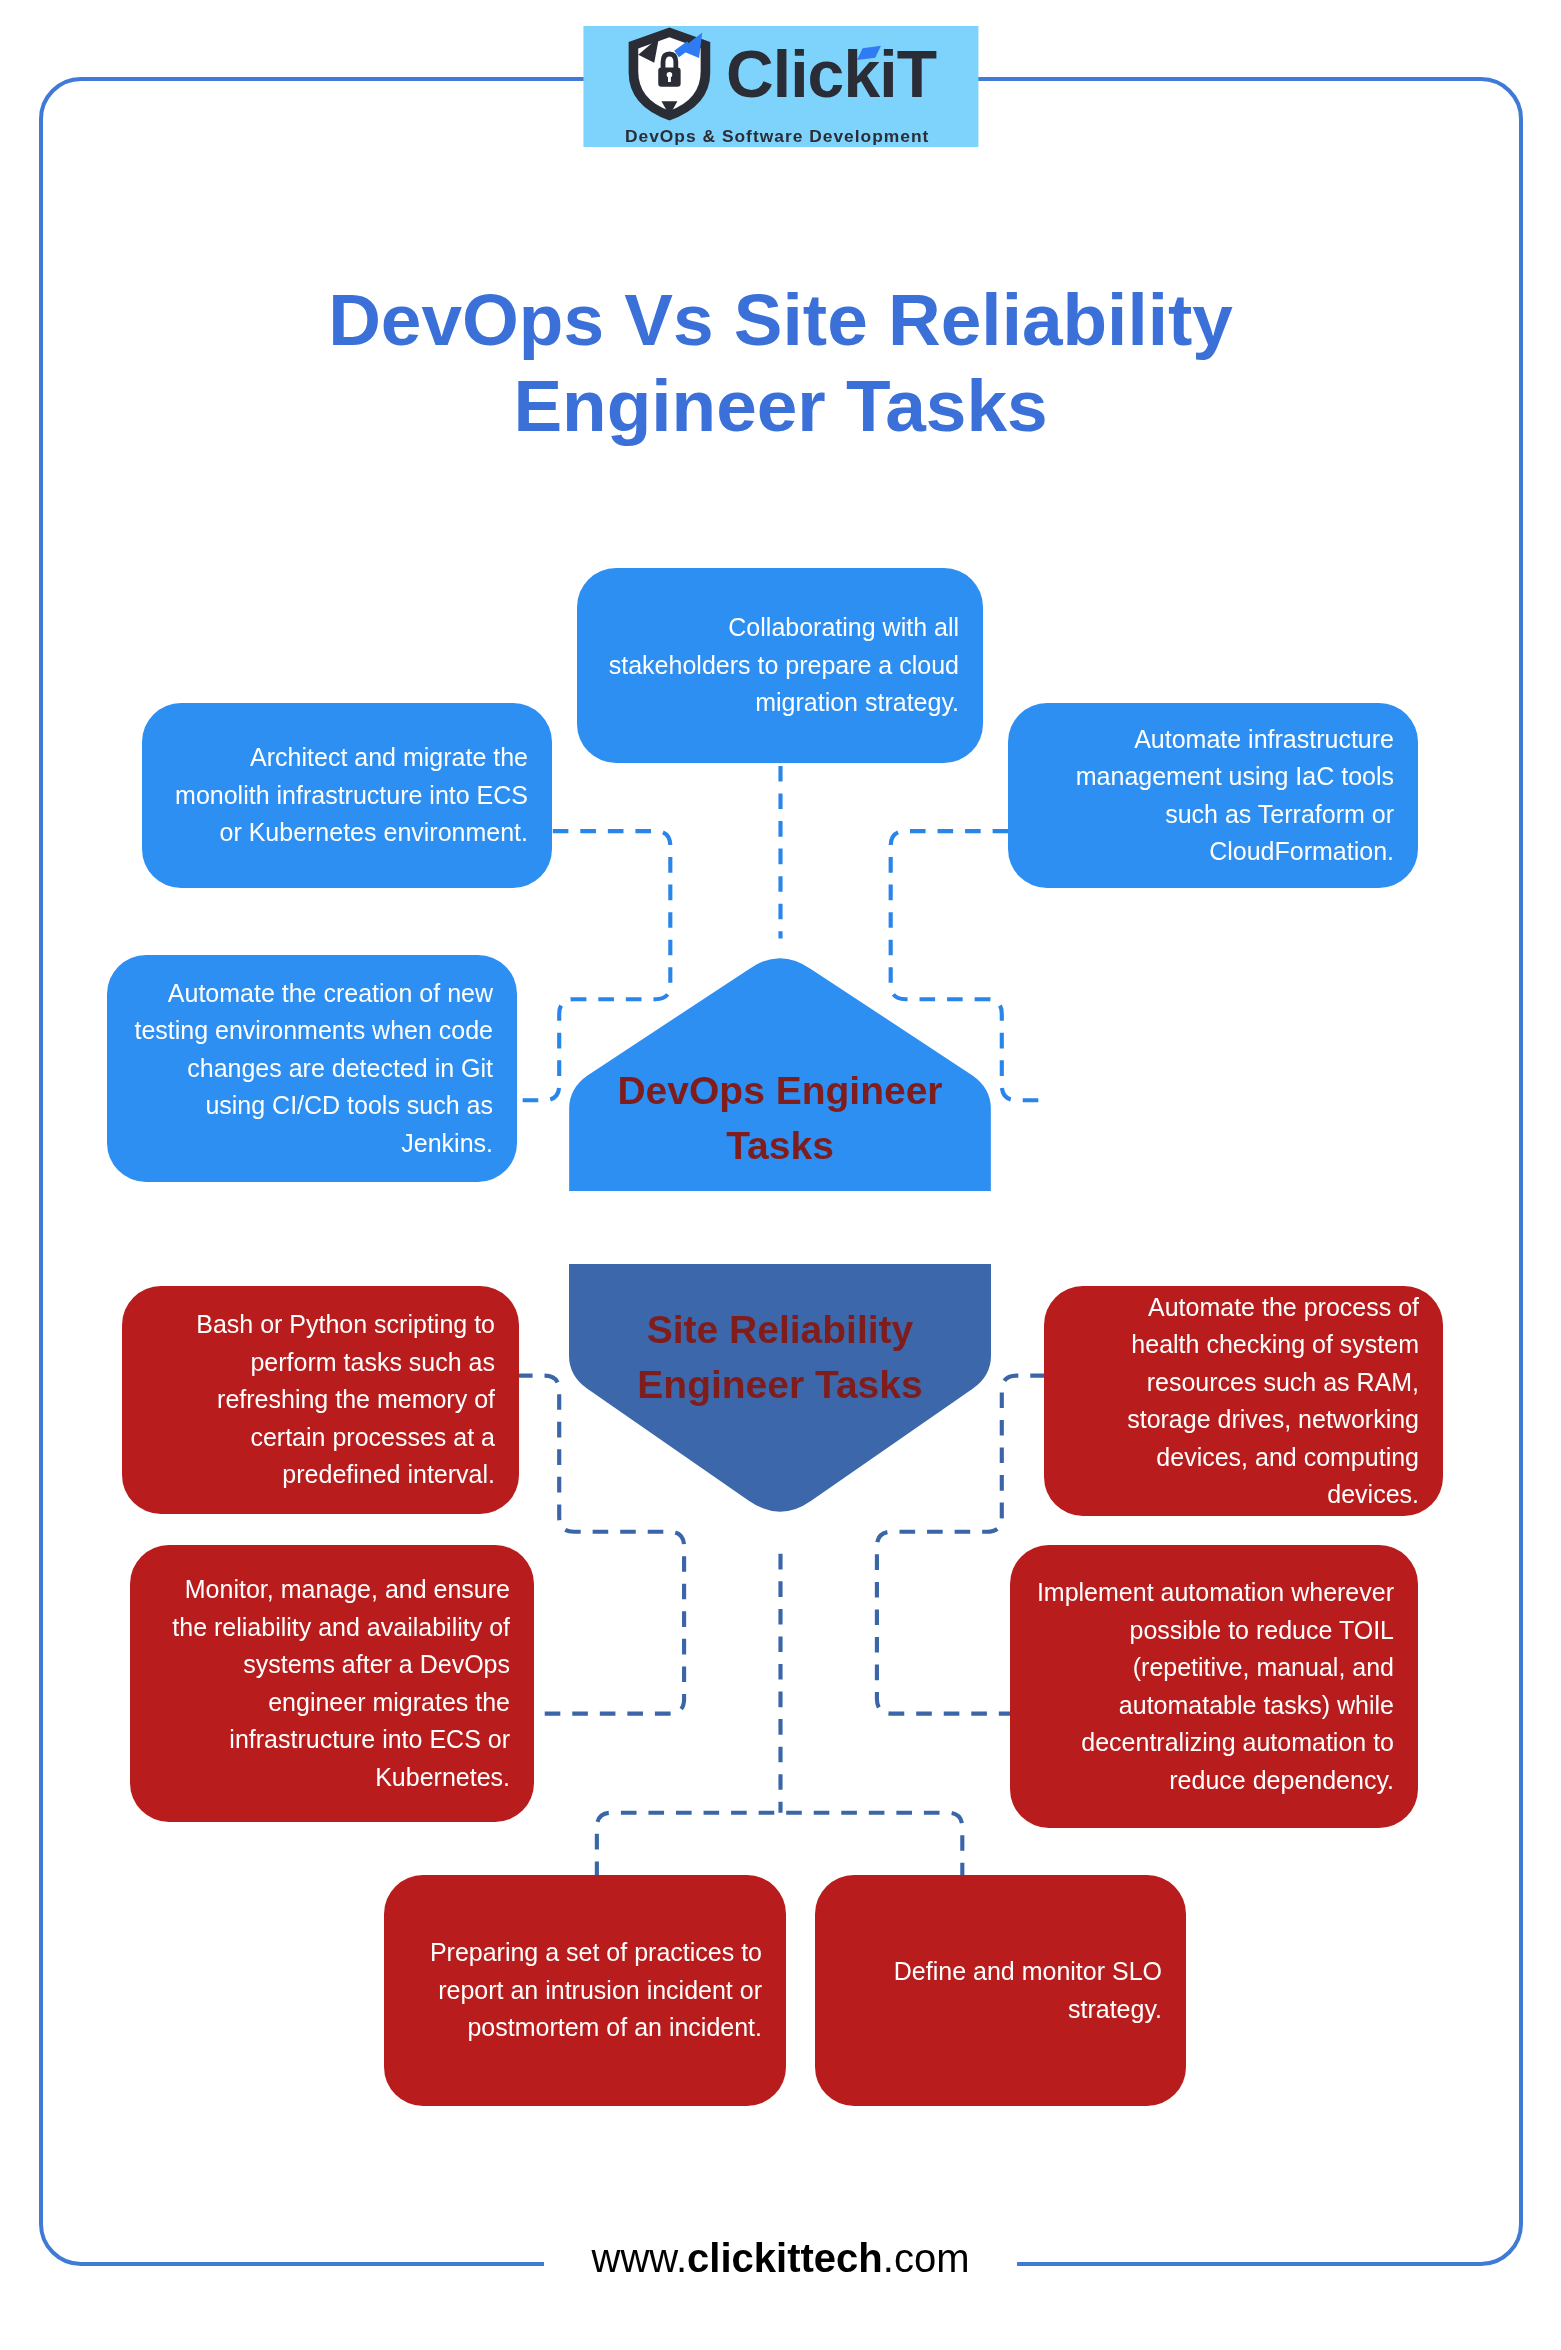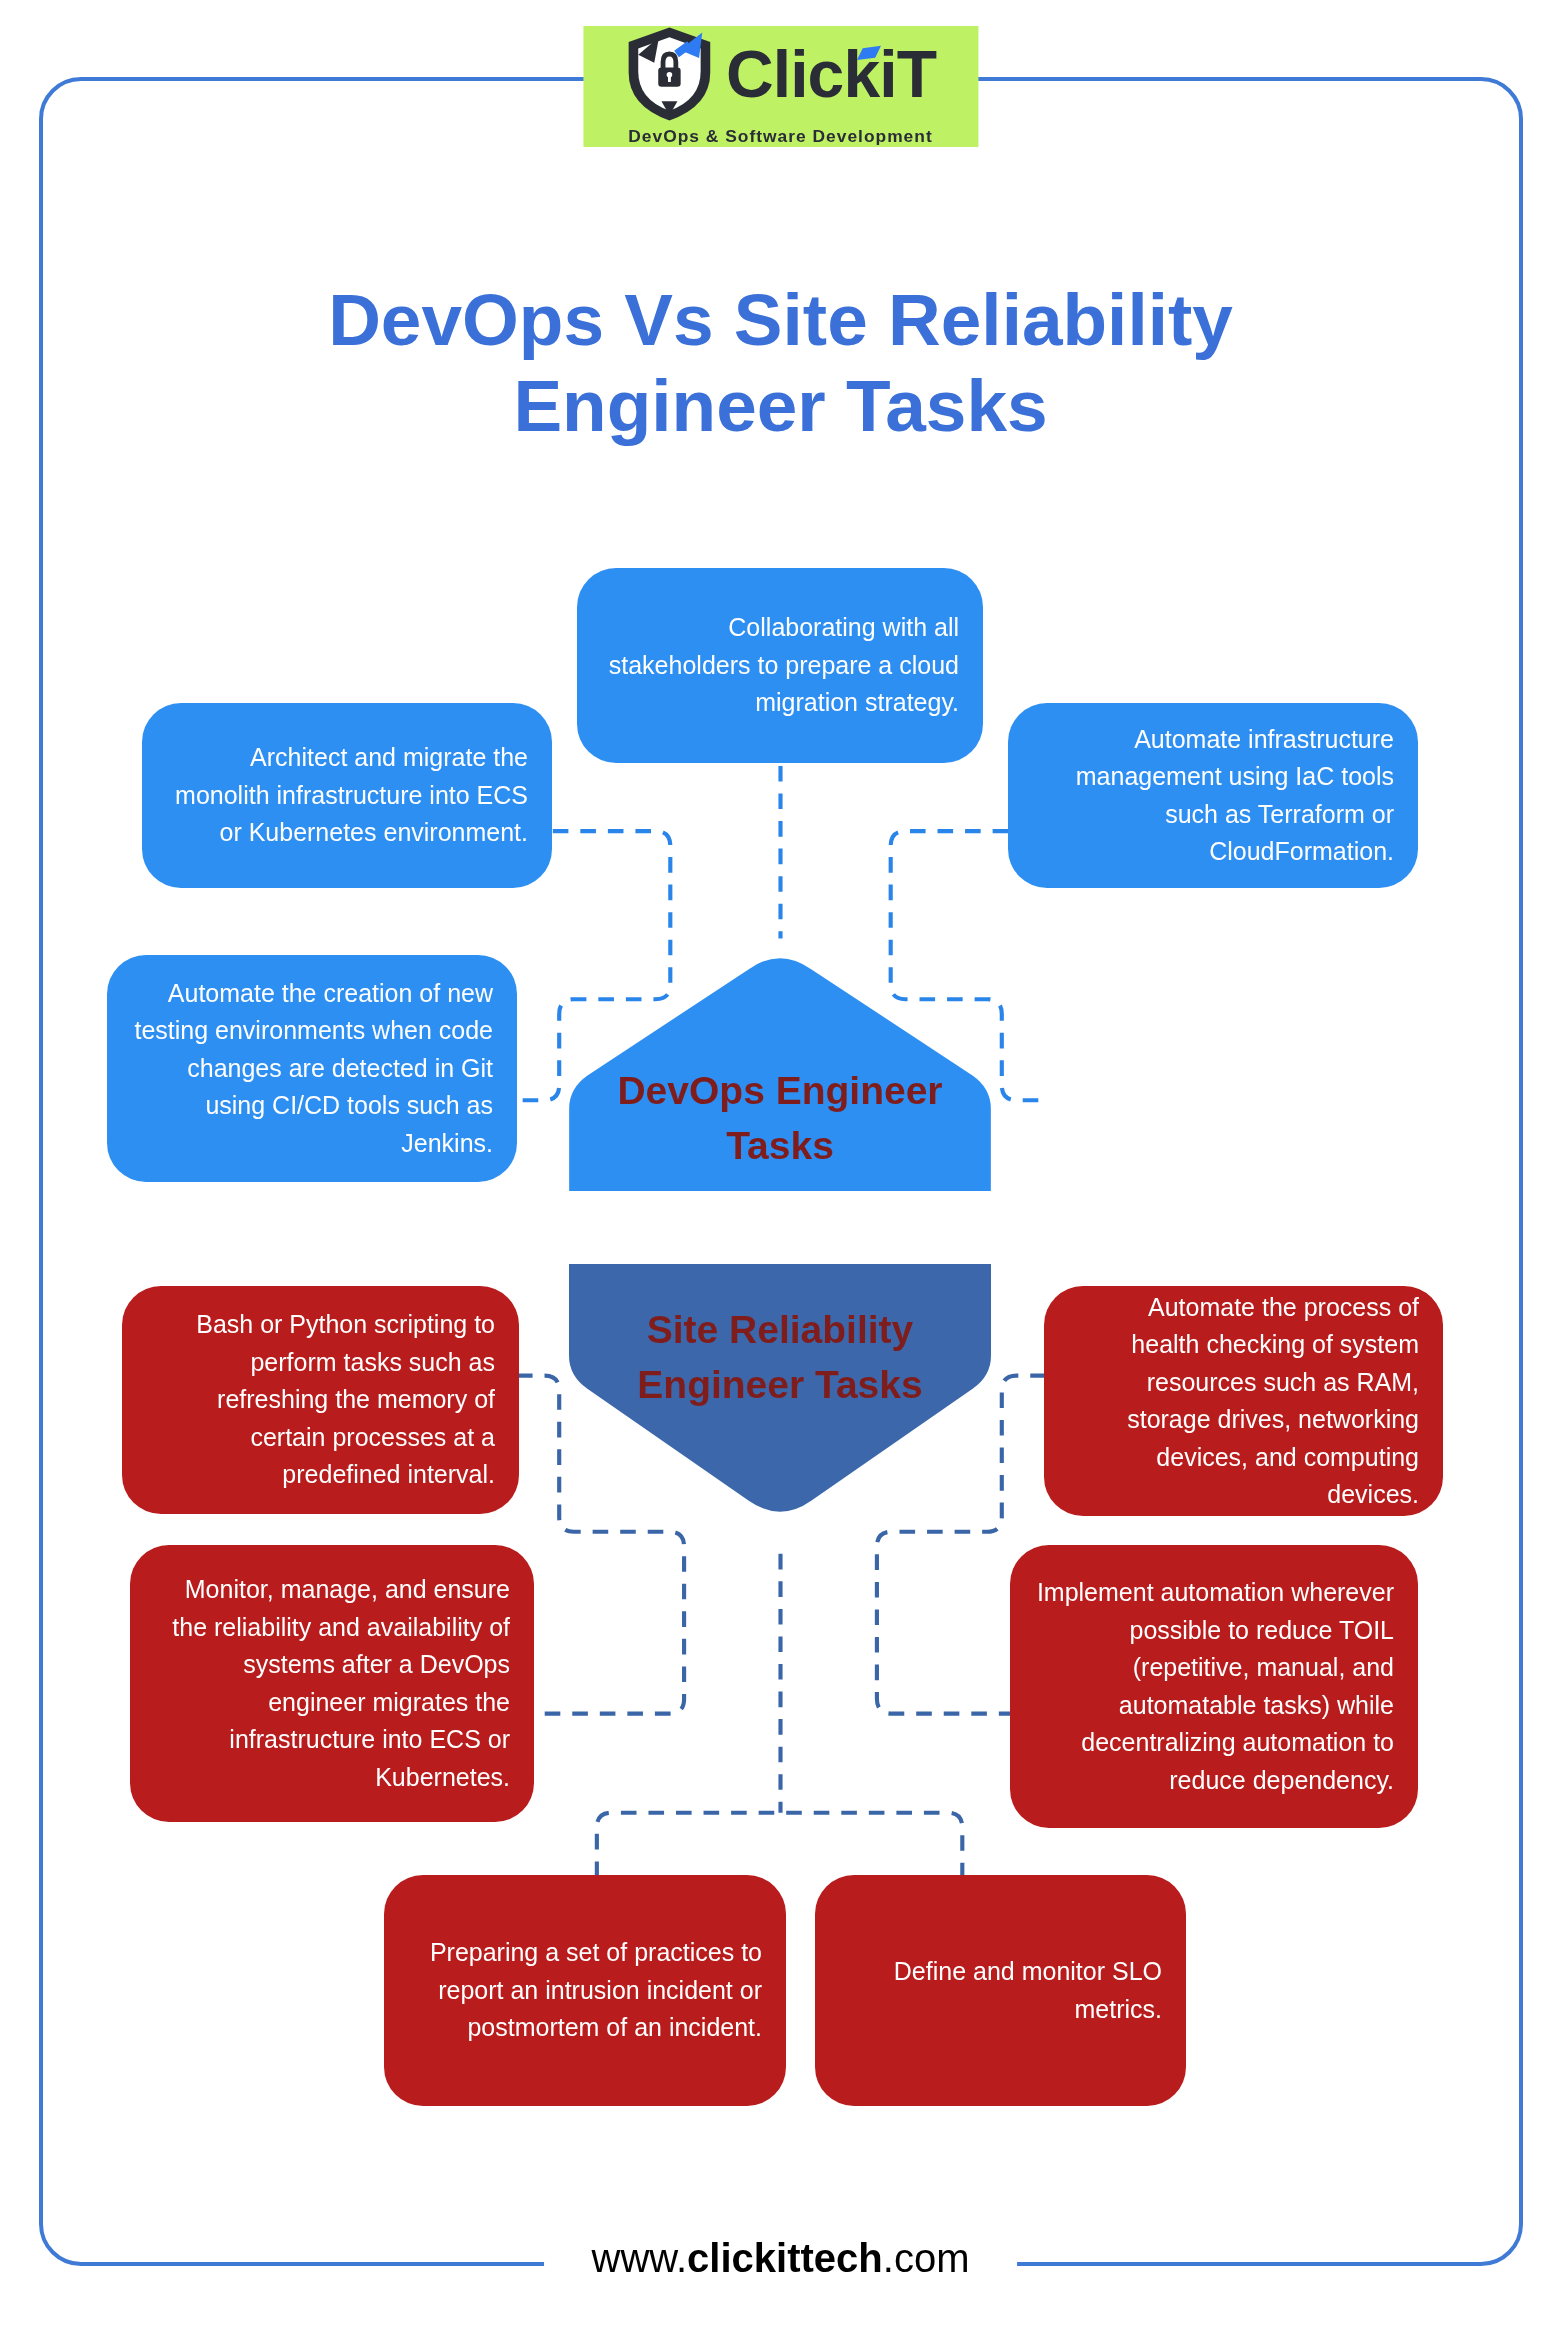--- a/index.html
+++ b/index.html
@@ -5,21 +5,21 @@
   html,body{margin:0;padding:0;background:#ffffff;}
   body{font-family:"Liberation Sans", sans-serif;}
   .canvas{position:relative;width:1561px;height:2351px;background:#ffffff;overflow:hidden;}
 
   
   .frame{position:absolute;left:39px;top:77px;width:1484px;height:2189px;
          border:4.6px solid #3e7ad6;border-radius:42px;box-sizing:border-box;z-index:0;}
 
   
   .logo-wrap{position:absolute;top:26px;left:50%;transform:translateX(-50%);
-             background:#bef264;padding:0 42px;text-align:center;z-index:3;}
+             background:#7dd3fc;padding:0 42px;text-align:left;z-index:3;}
   .logo-row{display:flex;align-items:center;justify-content:center;gap:13px;}
   .brand{font-size:66px;font-weight:800;color:#2b2d36;letter-spacing:-0.9px;line-height:1;}
   .brand .k-wrap{position:relative;display:inline-block;}
   .brand .k-wrap::after{content:"";position:absolute;right:1.8px;top:5.5px;width:16.5px;height:12px;
                         background:#2f7bf4;transform:skewX(-32deg) rotate(-8deg);}
   .tagline{font-size:17.4px;font-weight:700;color:#2b2d36;letter-spacing:1px;margin-top:3.7px;}
 
   
   .title{position:absolute;top:277px;left:0;width:100%;text-align:center;z-index:2;
          color:#3a70d8;font-weight:800;font-size:73px;line-height:1.18;letter-spacing:0;}
@@ -121,18 +121,18 @@
   <div class="shape-label sre-label">
     <div>Site Reliability</div>
     <div>Engineer Tasks</div>
   </div>
 
   <div class="card dark bash">Bash or Python scripting to perform tasks such as refreshing the memory of certain processes at a predefined interval.</div>
   <div class="card dark health">Automate the process of health checking of system resources such as RAM, storage drives, networking devices, and computing devices.</div>
   <div class="card dark monitor">Monitor, manage, and ensure the reliability and availability of systems after a DevOps engineer migrates the infrastructure into ECS or Kubernetes.</div>
   <div class="card dark implement">Implement automation wherever possible to reduce TOIL (repetitive, manual, and automatable tasks) while decentralizing automation to reduce dependency.</div>
   <div class="card dark preparing">Preparing a set of practices to report an intrusion incident or postmortem of an incident.</div>
-  <div class="card dark define">Define and monitor SLO metrics.</div>
+  <div class="card dark define">Define and monitor SLO strategy.</div>
 
   <div class="footer"><span>www.</span><span class="bold">clickittech</span><span>.com</span></div>
 
 </div>
 
 
 </body></html>

